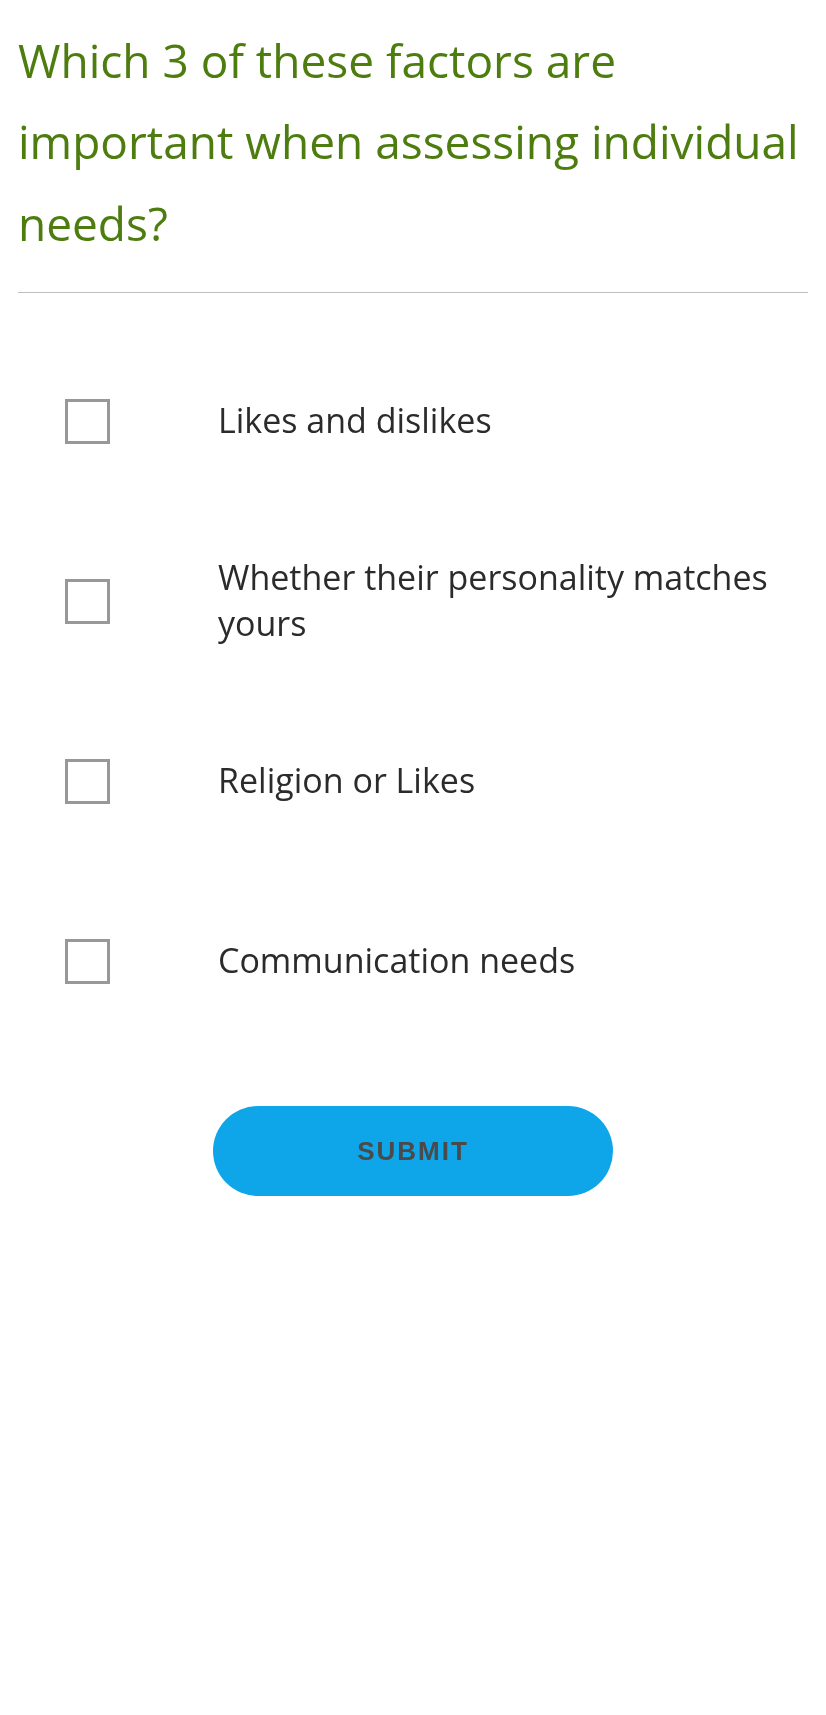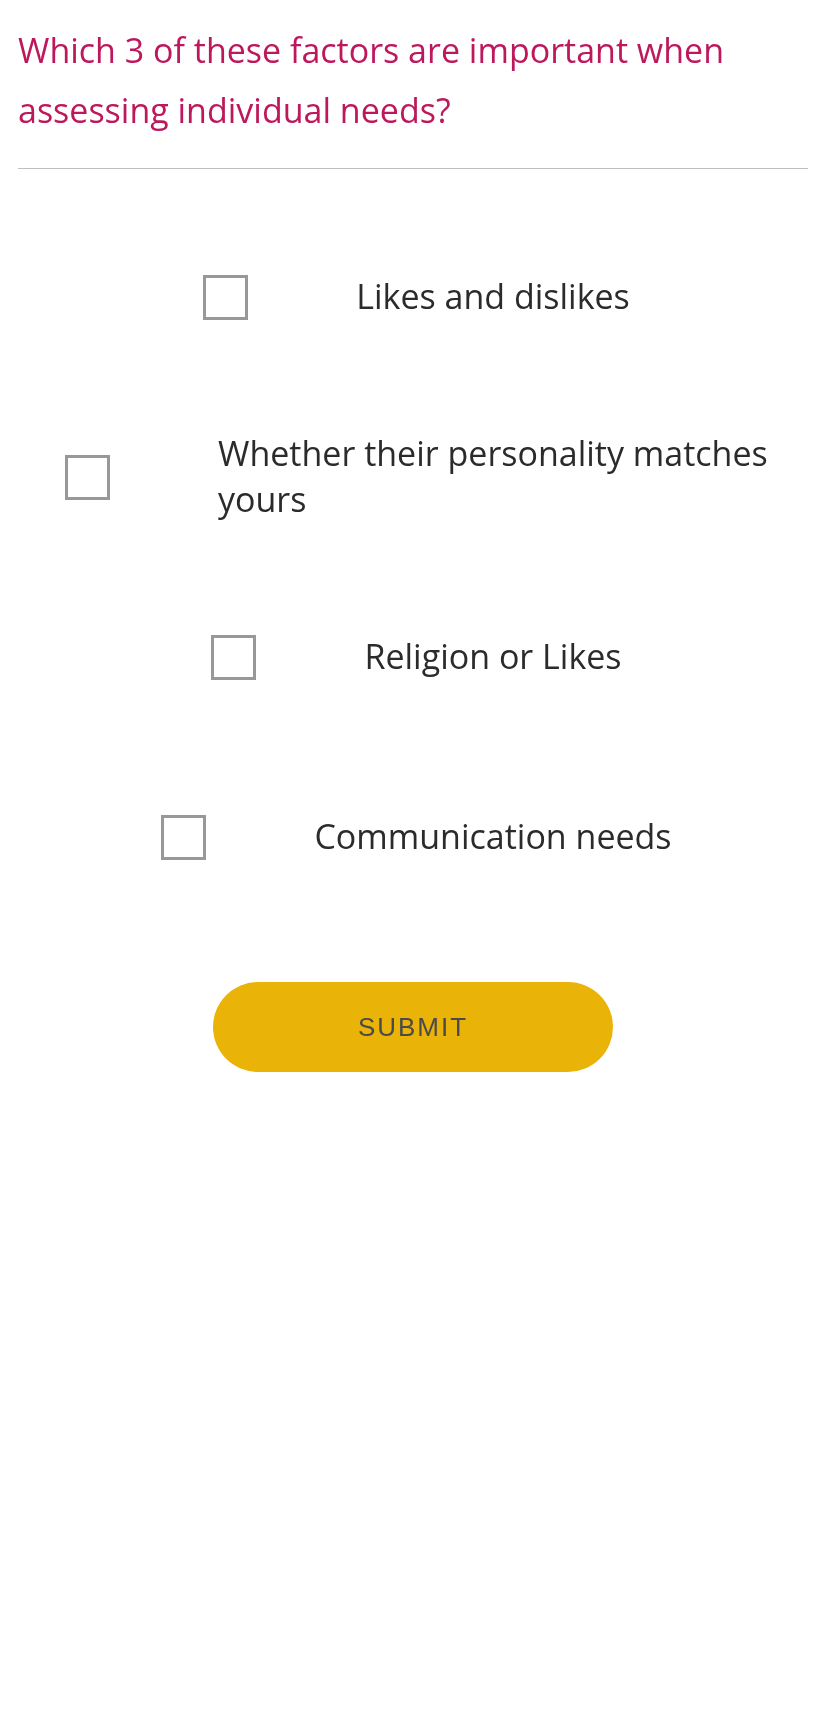--- a/index.html
+++ b/index.html
@@ -10,40 +10,39 @@
     body {
       font-family: 'Open Sans', -apple-system, BlinkMacSystemFont, 'Segoe UI', Helvetica, Arial, sans-serif;
       background: #ffffff;
       width: 826px;
       color: #2b2b2b;
     }
     .container {
       padding: 20px 18px 0 18px;
     }
     .question-text {
-      font-size: 34px;
+      font-size: 46px;
       line-height: 1.77;
-      color: #be185d;
+      color: #4d7c0f;
       font-weight: 400;
       padding-bottom: 28px;
     }
     .divider {
       border: none;
       border-top: 1.5px solid #bfbfbf;
       margin: 0;
     }
     .options-list {
       padding-top: 38px;
     }
     .option-row {
       display: flex;
       align-items: center;
       min-height: 180px;
       padding: 30px 0;
-      justify-content: center;
     }
     .checkbox-wrap {
       width: 200px;
       flex-shrink: 0;
       display: flex;
       align-items: center;
       padding-left: 47px;
     }
     .checkbox {
       width: 45px;
@@ -62,26 +61,26 @@
     }
     .submit-wrap {
       display: flex;
       justify-content: center;
       padding-top: 55px;
     }
     .submit-button {
       width: 400px;
       height: 90px;
       border-radius: 60px;
-      background: #eab308;
+      background: #0ea5e9;
       border: none;
       font-size: 26px;
       letter-spacing: 2px;
       color: #4a4a4a;
-      font-weight: 400;
+      font-weight: 700;
       cursor: pointer;
       overflow: hidden;
       position: relative;
     }
     .submit-button .inner {
       position: absolute;
       left: 0;
       right: 0;
       top: 30px;
       text-align: center;

